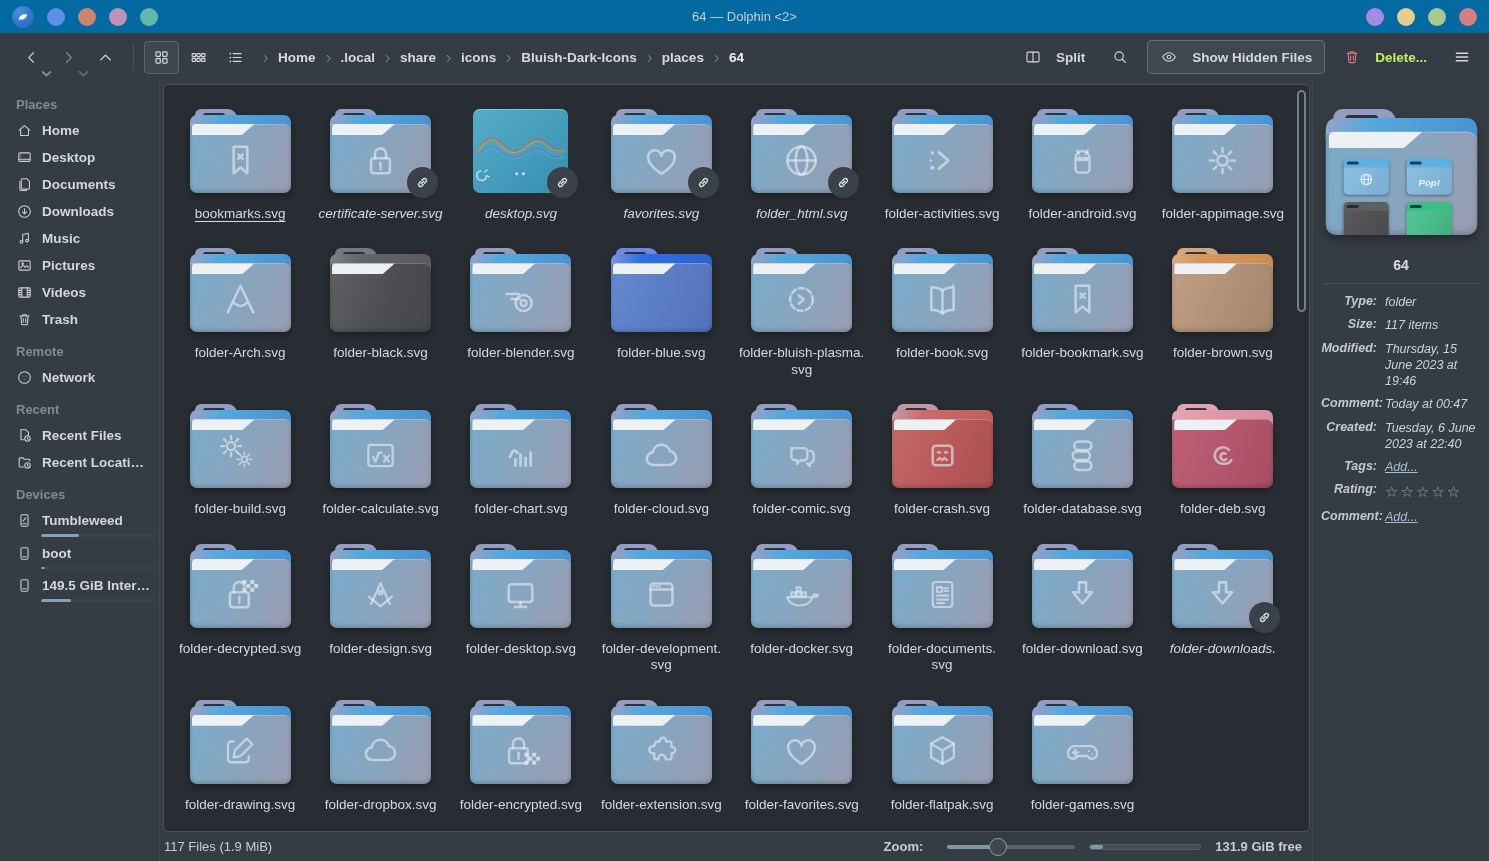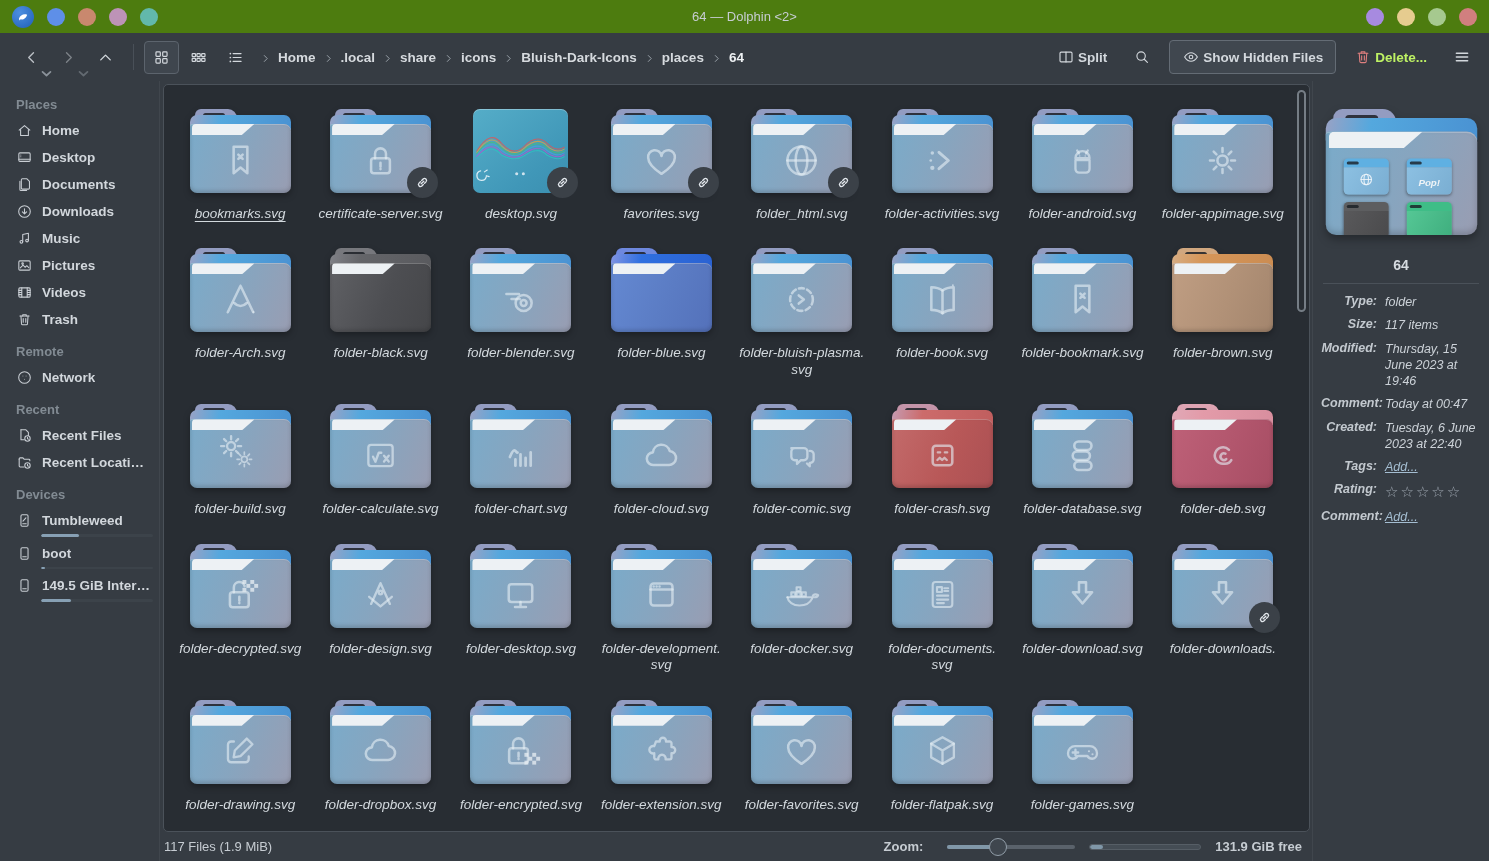--- a/index.html
+++ b/index.html
@@ -2,33 +2,33 @@
 <html><head>
 <meta charset="utf-8">
 <style>
   * { box-sizing: border-box; margin: 0; padding: 0; }
   html,body { width:1489px; height:861px; overflow:hidden; background:#22262b;
     font-family:"Liberation Sans","DejaVu Sans",sans-serif; }
   .window { position:relative; width:1489px; height:861px; background:#363c43; color:#ccd2d8;
     display:flex; flex-direction:column; }
 
   
-  .titlebar { height:33px; flex:0 0 33px; display:flex; align-items:center; background:#4d7c0f;
+  .titlebar { height:33px; flex:0 0 33px; display:flex; align-items:center; background:#0369a1;
     padding:0 12px; position:relative; }
   .tb-left, .tb-right { display:flex; align-items:center; gap:13px; }
   .tb-right { margin-left:auto; }
   .app-badge { width:22px; height:22px; border-radius:50%; background:radial-gradient(circle at 35% 30%,#4d8fe0,#1f5fb8);
     display:flex; align-items:center; justify-content:center; }
   .app-badge svg { width:14px; height:14px; }
   .dot { width:18px; height:18px; border-radius:50%; }
   .win-title { position:absolute; left:0; right:0; text-align:center; font-size:13px; color:#c7cdd3; pointer-events:none; }
 
   
   .toolbar { height:48px; flex:0 0 48px; display:flex; align-items:center; padding:0 10px 0 14px; gap:2px; }
-  .tool-btn { position:relative; display:flex; align-items:center; gap:3px; color:#d3d8dd;
+  .tool-btn { position:relative; display:flex; align-items:center; gap:14px; color:#d3d8dd;
     padding:6px 7px; border-radius:4px; border:1px solid transparent; font-size:13.5px; font-weight:700; cursor:default; }
   .tool-btn svg { width:19px; height:19px; display:block; }
   .tool-btn.small svg { width:18px; height:18px; }
   .tool-btn.active { background:#3f464e; border-color:#5c646d; }
   .tool-btn.toggled { background:#40474f; border-color:#646c75; padding:7px 12px; }
   .tool-btn.dim { opacity:.45; }
   .drop-caret { position:absolute; bottom:-1px; right:1px; width:10px; height:10px; color:#9aa2aa; }
   .tb-sep { width:1px; height:26px; background:#495058; margin:0 8px; }
   .crumbs { display:flex; align-items:center; margin-left:4px; flex:1 1 auto; min-width:0; overflow:hidden; }
   .crumb { font-size:13.5px; font-weight:700; color:#d6dade; padding:5px 6px; border-radius:3px; white-space:nowrap; }
@@ -54,21 +54,21 @@
   .dev-bar i { display:block; height:100%; background:#87a0b4; border-radius:2px; }
 
   
   .center-col { flex:1 1 auto; display:flex; flex-direction:column; min-width:0; }
   .viewport { position:relative; flex:1 1 auto; margin:3px 2px 0 3px; background:#282d33;
     border:1px solid #4b525a; border-radius:5px; overflow:hidden; }
   .grid { display:grid; grid-template-columns:repeat(8,1fr); padding:24px 16px 0 6px; }
   .cell { display:flex; flex-direction:column; align-items:center; padding-bottom:26px; }
   .icon-wrap { position:relative; width:101px; height:84px; flex:0 0 auto; }
   .f-label { margin-top:13px; font-size:13.5px; color:#d3d9de; text-align:center; line-height:1.22;
-    max-width:138px;font-style:italic; }
+    max-width:138px; }
   .f-label.italic { font-style:italic; }
   .f-label.underline { text-decoration:underline; text-underline-offset:3px; }
 
   
   .folder { position:absolute; inset:0; filter:drop-shadow(0 3px 3px rgba(0,0,0,.3)); }
   .folder .tab { position:absolute; top:0; left:5px; width:42px; height:16px; border-radius:6px 9px 0 0; background:var(--tab); }
   .folder .tab::after { content:""; position:absolute; left:8px; top:4px; width:22px; height:5px; border-radius:3px; background:rgba(28,32,38,.85); }
   .folder .flap { position:absolute; top:6px; left:0; right:0; height:15px; border-radius:7px 7px 0 0; background:var(--flap); }
   .folder .bodyy { position:absolute; top:15px; left:0; right:0; bottom:0; border-radius:2px 7px 7px 7px; background:var(--body); overflow:hidden;
     box-shadow:inset 0 1px 0 rgba(255,255,255,.25), inset 0 -2px 4px rgba(0,0,0,.18); }

